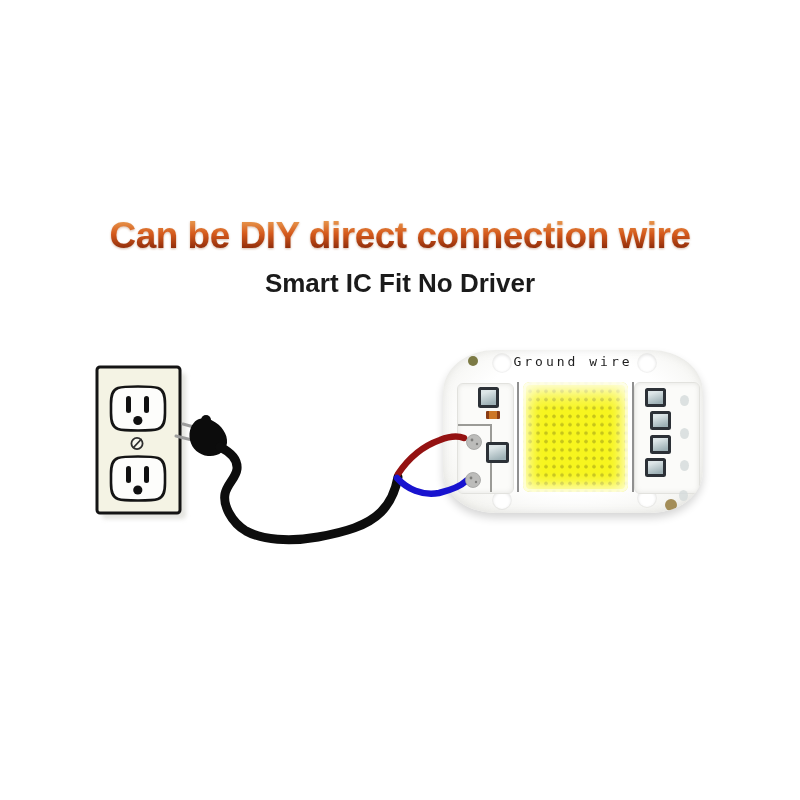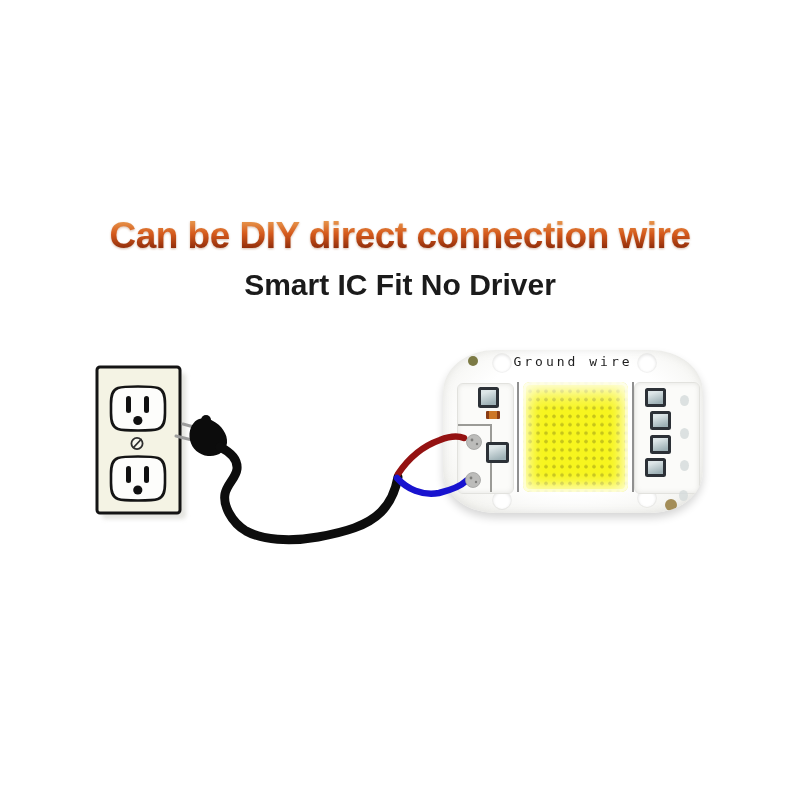--- a/index.html
+++ b/index.html
@@ -11,21 +11,21 @@
     position:absolute;left:0;right:0;top:217px;text-align:center;
     font-size:37px;font-weight:bold;letter-spacing:-0.5px;line-height:1.0;
     background-image:linear-gradient(180deg,var(--title_top) 0%,var(--title_mid) 45%,var(--title_bottom) 95%);
     -webkit-background-clip:text;background-clip:text;
     -webkit-text-fill-color:transparent;color:transparent;
     filter:drop-shadow(0 1px 1px rgba(140,60,10,0.35));
     text-decoration:underline;
   }
   .subheadline{
     position:absolute;left:0;right:0;top:268px;text-align:center;
-    font-size:30px;font-weight:bold;color:var(--subtitle);letter-spacing:0px;
+    font-size:26px;font-weight:bold;color:var(--subtitle);letter-spacing:0px;
   }
 
   
   .module{
     position:absolute;left:443px;top:350px;width:260px;height:163px;
     border-radius:52px / 42px;overflow:hidden;
     background:radial-gradient(ellipse at 50% 45%, #ffffff 55%, #f5f5f2 82%, #ebebe7 100%);
     box-shadow:0 5px 9px rgba(0,0,0,0.16), inset 0 0 10px rgba(140,140,135,0.18);
     z-index:2;
   }

